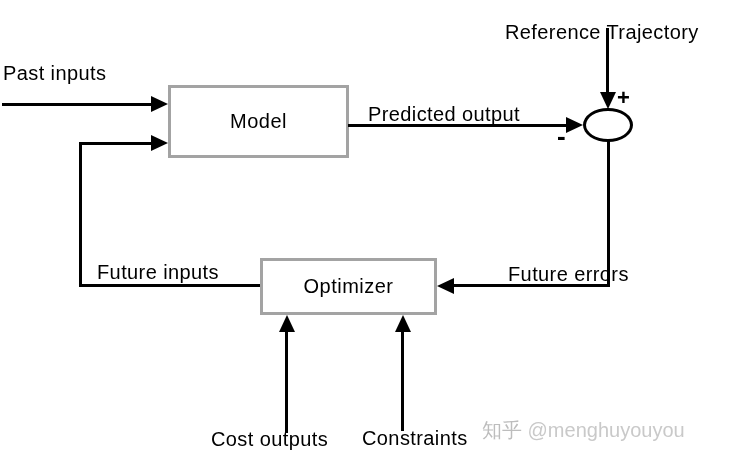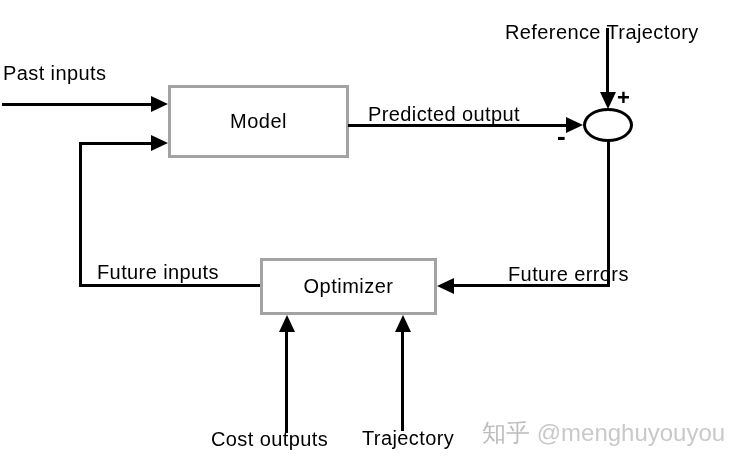--- a/index.html
+++ b/index.html
@@ -18,21 +18,21 @@
   }
   .line { position:absolute; background:#000; }
   .arrow { position:absolute; width:0; height:0; }
   .arrow.right { border-top:8px solid transparent; border-bottom:8px solid transparent; border-left:17px solid #000; }
   .arrow.left  { border-top:8px solid transparent; border-bottom:8px solid transparent; border-right:17px solid #000; }
   .arrow.down  { border-left:8px solid transparent; border-right:8px solid transparent; border-top:17px solid #000; }
   .arrow.up    { border-left:8px solid transparent; border-right:8px solid transparent; border-bottom:17px solid #000; }
   .lbl { position:absolute; font-size:20px; letter-spacing:0.4px; white-space:nowrap; line-height:21px; }
   .lbl.two-line { }
   .sign { position:absolute; font-weight:bold; line-height:1; }
-  .watermark { position:absolute; font-size:24px; white-space:nowrap; }
+  .watermark { position:absolute; font-size:20px; white-space:nowrap; }
   .watermark .brand { color:#bdbdbd; }
   .watermark .user { color:#c9c9c9; }
 </style>
 </head>
 <body>
 
 <div class="canvas">
 
   <div class="box" style="left:168px; top:85px; width:181px; height:73px;">
     <span>Model</span>
@@ -77,20 +77,20 @@
   <div class="lbl" style="left:505px; top:22px;">Reference Trajectory</div>
 
   <div class="lbl" style="left:368px; top:104px;">Predicted output</div>
 
   <div class="lbl" style="left:97px; top:262px;">Future inputs</div>
 
   <div class="lbl" style="left:463px; top:264px;margin-left:45px;">Future errors</div>
 
   <div class="lbl" style="left:211px; top:429px;">Cost outputs</div>
 
-  <div class="lbl" style="left:362px; top:428px;">Trajectory</div>
+  <div class="lbl" style="left:362px; top:428px;">Constraints</div>
 
   <div class="watermark" style="left:482px; top:417px;">
     <span class="brand">知乎</span>
     <span class="user">@menghuyouyou</span>
   </div>
 
 </div>
 
 </body></html>

